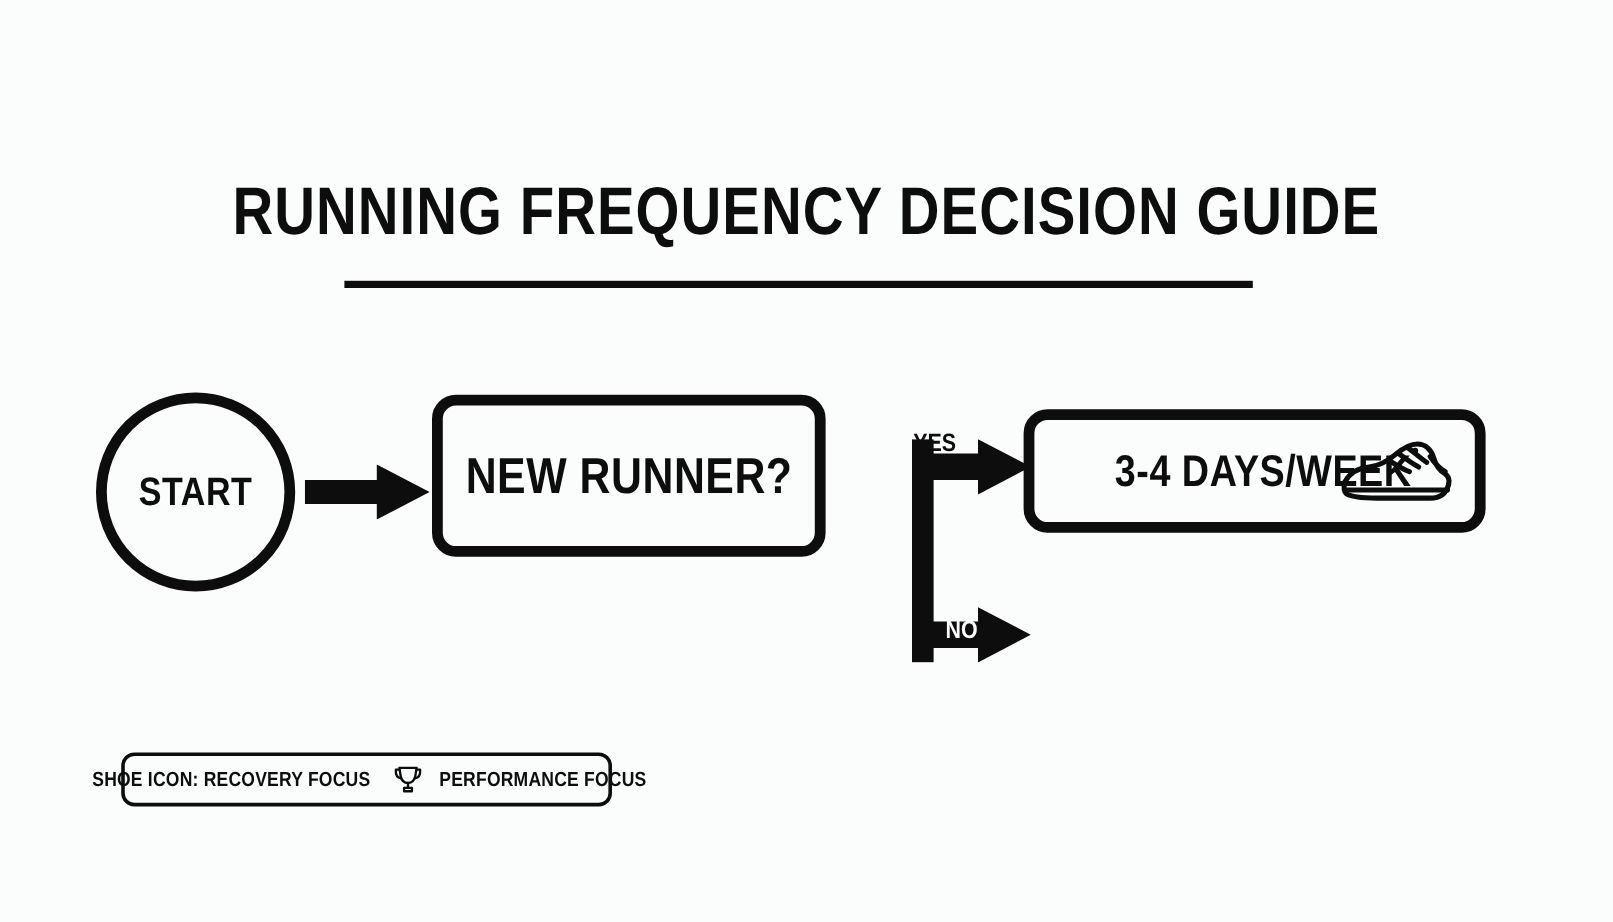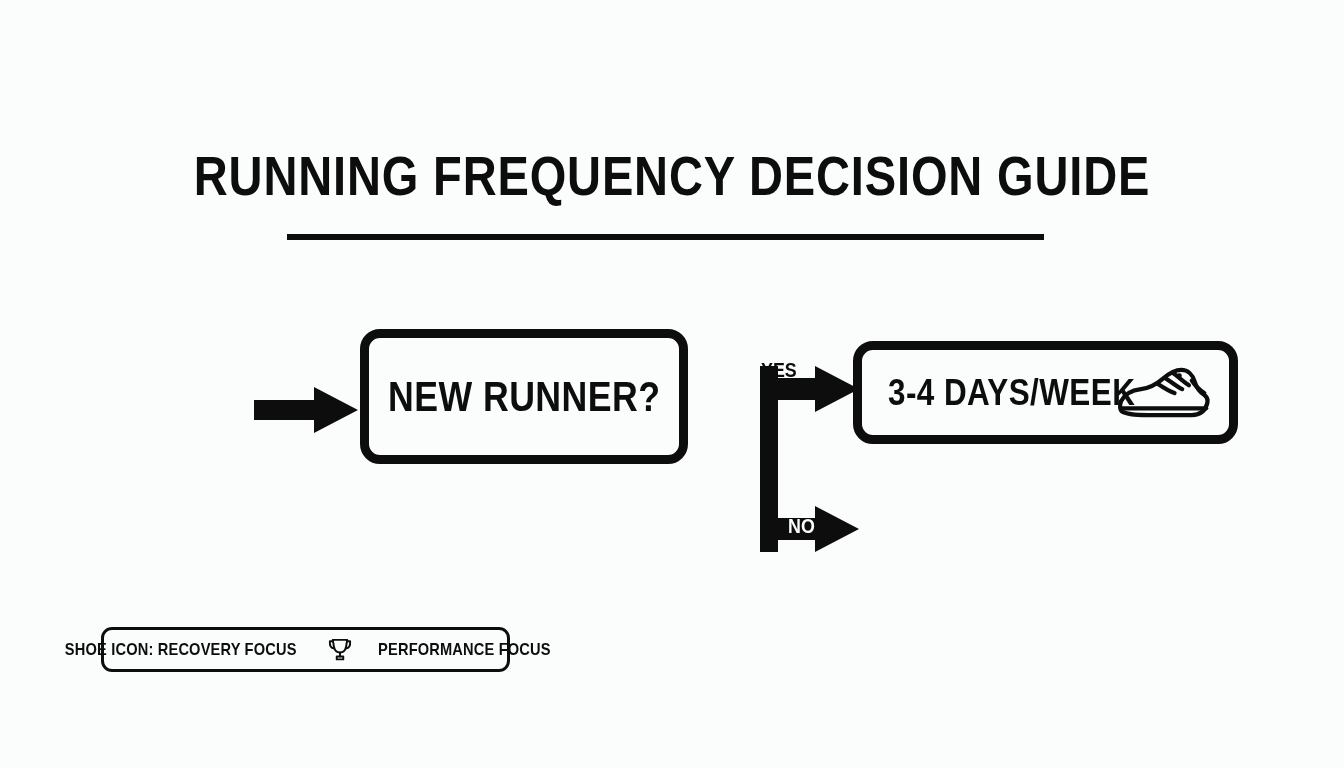--- a/index.html
+++ b/index.html
@@ -146,20 +146,21 @@
   
   .outcome-box {
     position: absolute;
     border: 9px solid #0d0d0d;
     border-radius: 20px;
     background: #fbfdfd;
     box-sizing: border-box;
     display: flex;
     align-items: center;
     justify-content: flex-start;
+    padding-left: 41px;
   }
   .outcome-top {
     left: 853px;
     top: 309px;
     width: 385px;
     height: 103px;
   }
   .outcome-bottom {
     left: 853px;
     top: 447px;
@@ -205,21 +206,21 @@
     top: 595px;
     width: 409px;
     height: 45px;
     border: 3px solid #0d0d0d;
     border-radius: 11px;
     background: #fbfdfd;
     box-sizing: border-box;
     display: flex;
     align-items: center;
     justify-content: center;
-    gap: 12px;
+    gap: 0;
   }
   .legend-text {
     font-family: "Liberation Sans Narrow", "Liberation Sans", sans-serif;
     font-weight: bold;
     font-size: 17px;
     letter-spacing: 0.2px;
     color: #0d0d0d;
     transform: scaleX(0.86);
     white-space: nowrap;
   }
@@ -232,20 +233,23 @@
   }
 </style>
 </head>
 <body>
 
 <div id="canvas">
 
   <div class="title">RUNNING FREQUENCY DECISION GUIDE</div>
   <div class="title-rule"></div>
 
+  <div class="start-node">
+    <span class="start-label">START</span>
+  </div>
 
   <svg class="arrow-main" viewBox="0 0 104 46" xmlns="http://www.w3.org/2000/svg">
     <path d="M0,13 L60,13 L60,0 L104,23 L60,46 L60,33 L0,33 Z" fill="#0d0d0d"></path>
   </svg>
 
   <div class="decision-box">
     <span class="decision-label">NEW RUNNER?</span>
   </div>
 
   <svg class="branch-connector" viewBox="0 0 100 186" xmlns="http://www.w3.org/2000/svg">

